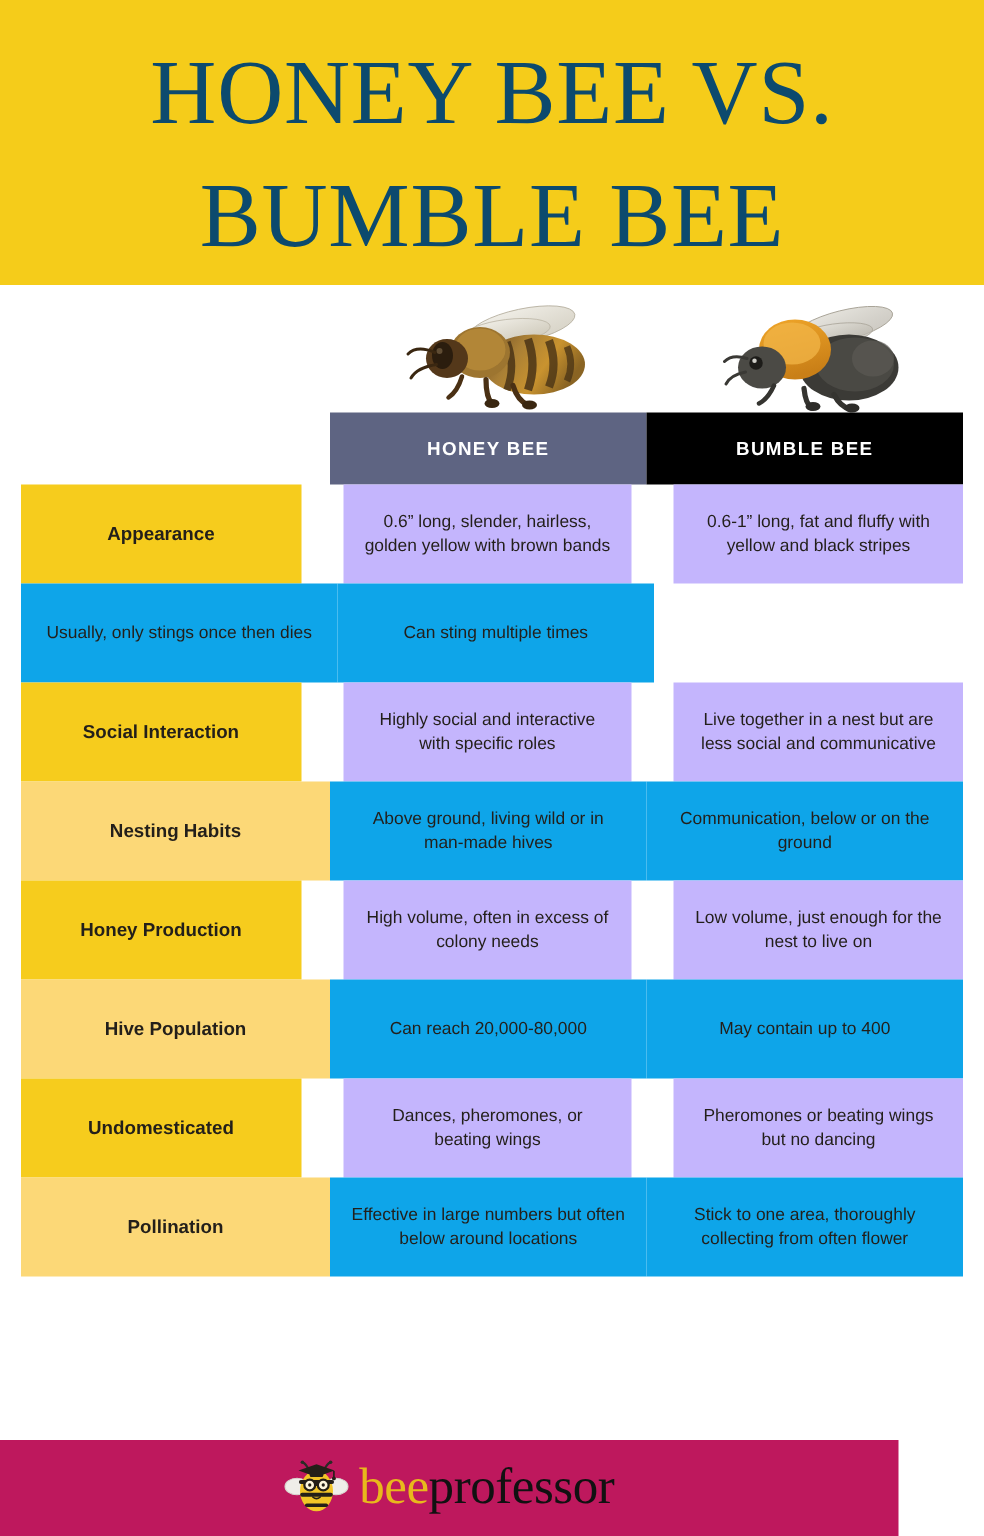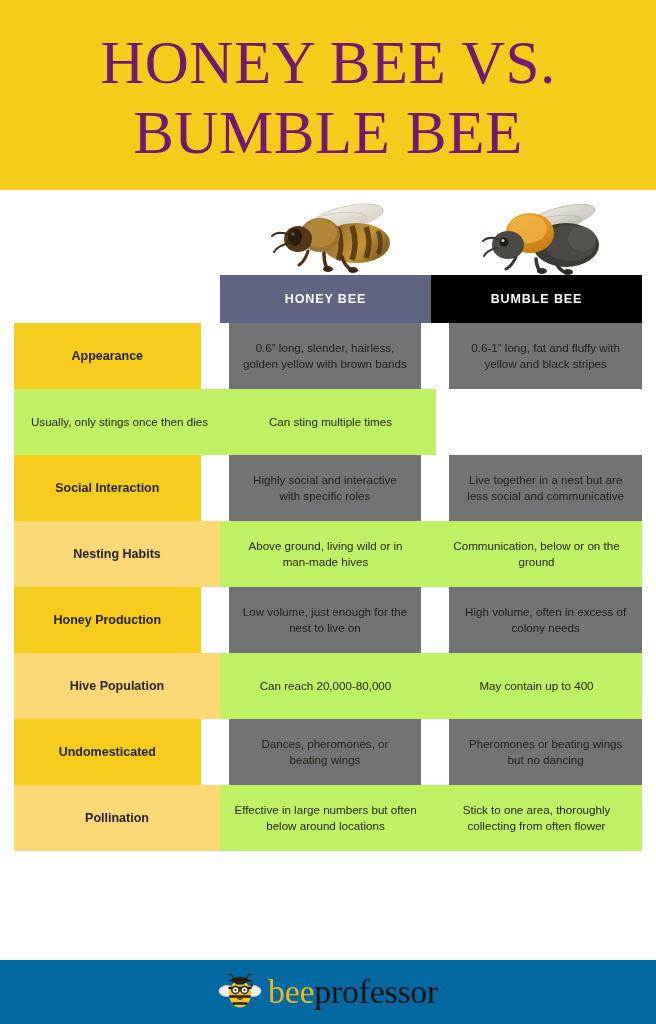--- a/index.html
+++ b/index.html
@@ -22,27 +22,28 @@
     background: #F5CC1A;
     display: flex;
     flex-direction: column;
     align-items: center;
     justify-content: center;
     box-sizing: border-box;
     padding-top: 6px;
   }
   .title-line {
     font-family: "Liberation Serif", "DejaVu Serif", serif;
-    color: #701a75;
+    color: #0c4a6e;
     font-size: 61px;
     line-height: 70px;
     letter-spacing: 0.5px;
     font-weight: 400;
     text-align: center;
     white-space: nowrap;
+    margin-top: 12px;
   }
 
   
   .bee-strip {
     position: relative;
     width: 656px;
     height: 95px;
     background: #ffffff;
   }
   .bee-photo {
@@ -109,46 +110,46 @@
     align-items: center;
     justify-content: center;
     text-align: center;
     font-size: 11.6px;
     line-height: 16px;
     color: #231f1a;
     box-sizing: border-box;
     padding: 0 14px;
   }
   .data-row.odd  .label-cell { background: #F6CC1D; }
-  .data-row.odd  .val-cell   { background: #737373; margin-left: 28px; }
+  .data-row.odd  .val-cell   { background: #c4b5fd; margin-left: 28px; }
   .data-row.even .label-cell { background: #FCD877; }
-  .data-row.even .val-cell   { background: #bef264; }
+  .data-row.even .val-cell   { background: #0ea5e9; }
 
   .table-shadow {
     position: absolute;
     left: 14px;
     top: -10px;
     width: 628px;
     height: 0;
     box-shadow: 0 2px 5px rgba(0,0,0,0.10);
     pointer-events: none;
   }
 
   
   .footer {
     position: absolute;
     left: 0;
     top: 960px;
-    width: 656px;
+    width: 599px;
     height: 64px;
     display: flex;
     align-items: center;
     justify-content: center;
     gap: 6px;
-    background: #0369a1;
+    background: #be185d;
   }
   .logo-bee { width: 44px; height: 40px; display: block; }
   .logo-text {
     font-family: "Liberation Serif", "DejaVu Serif", serif;
     font-size: 34px;
     line-height: 36px;
     letter-spacing: -0.3px;
   }
   .logo-bee-word { color: #E8B81C; }
   .logo-prof-word { color: #111111; }
@@ -271,22 +272,22 @@
         <div class="val-cell">Highly social and interactive with specific roles</div>
         <div class="val-cell">Live together in a nest but are less social and communicative</div>
       </div>
       <div class="trow data-row even">
         <div class="label-cell">Nesting Habits</div>
         <div class="val-cell">Above ground, living wild or in man-made hives</div>
         <div class="val-cell">Communication, below or on the ground</div>
       </div>
       <div class="trow data-row odd">
         <div class="label-cell">Honey Production</div>
+        <div class="val-cell">High volume, often in excess of colony needs</div>
         <div class="val-cell">Low volume, just enough for the nest to live on</div>
-        <div class="val-cell">High volume, often in excess of colony needs</div>
       </div>
       <div class="trow data-row even">
         <div class="label-cell">Hive Population</div>
         <div class="val-cell">Can reach 20,000-80,000</div>
         <div class="val-cell">May contain up to 400</div>
       </div>
       <div class="trow data-row odd">
         <div class="label-cell">Undomesticated</div>
         <div class="val-cell">Dances, pheromones, or beating wings</div>
         <div class="val-cell">Pheromones or beating wings but no dancing</div>

